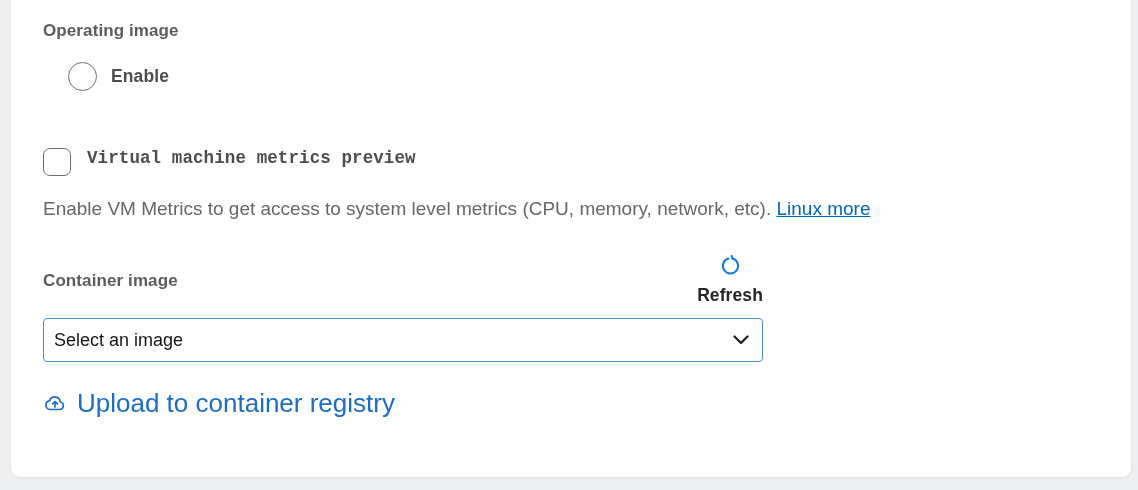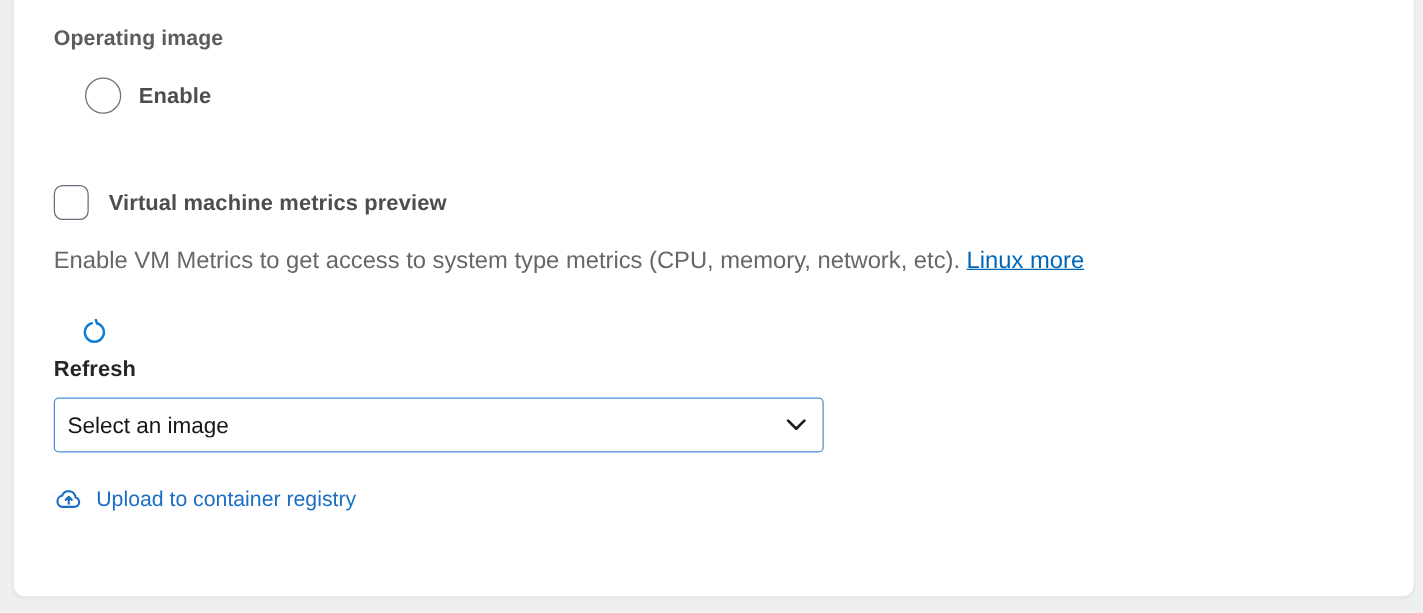--- a/index.html
+++ b/index.html
@@ -65,22 +65,23 @@
 
   .radio-label {
     margin-left: 14px;
     font-size: 17.5px;
     font-weight: bold;
     color: #4d4d4d;
     letter-spacing: 0.1px;
   }
 
   .checkbox-row {
-    display: flex; align-items: center;
+    display: flex; align-items: flex-start;
     margin-top: 45px;
+    font-family: Liberation Mono, monospace;
   }
   .checkbox {
     width: 28px; height: 28px;
     border: 1.6px solid #636f7a;
     border-radius: 7px;
     background: #fff;
     cursor: pointer;
     flex: 0 0 28px;
   }
   .checkbox-label {
@@ -122,21 +123,21 @@
     font-family: Liberation Sans, sans-serif;
     flex-direction: column;
   }
   .refresh-btn .refresh-label {
     font-size: 17.5px;
     font-weight: bold;
     color: #262626;
     letter-spacing: 0.1px;
   }
 
-  .select-wrap { position: relative; width: 616px; margin-top: 12px; border-radius: 22px; }
+  .select-wrap { position: relative; width: 720px; margin-top: 12px; border-radius: 22px; }
   select.image-select {
     width: 100%; height: 44px;
     border: 1px solid #4a8fd2;
     border-radius: 4px;
     background: #fff;
     font-family: inherit;
     font-size: 18px;
     color: #161616;
     padding: 0 40px 0 10px;
     appearance: none;
@@ -147,21 +148,21 @@
     position: absolute; right: 14px; top: 50%;
     transform: translateY(-50%);
     pointer-events: none;
     display: flex;
   }
 
   .upload-link {
     margin-top: 26px;
     display: inline-flex; align-items: center; gap: 10px;
     color: #1b6ec2;
-    font-size: 17px;
+    font-size: 26px;
     text-decoration: none;
     cursor: pointer;
   }
 </style>
 </head>
 <body>
 
 <div class="viewport" style="--accent:#0f7cd6; --link:#0067b8;">
   <div class="card">
     <div class="content">
@@ -179,24 +180,25 @@
         </div>
 
       </div>
 
       <div class="checkbox-row">
         <span class="checkbox"></span>
         <span class="checkbox-label">Virtual machine metrics preview</span>
       </div>
 
       <div class="description">
-        <span>Enable VM Metrics to get access to system type metrics (CPU, memory, network, etc). </span><a href="#">Linux more</a>
+        <span>Enable VM Metrics to get access to system level metrics (CPU, memory, network, etc). </span><a href="#">Linux more</a>
       </div>
 
       <div class="field-header">
+        <span class="field-label">Container image</span>
         <button class="refresh-btn">
           <span style="display:flex;">
             <svg width="21" height="21" viewBox="0 0 21 21" fill="none">
               <path d="M12.6 3.55 A7.6 7.6 0 1 1 8.4 3.55" stroke="#0f7cd6" stroke-width="2" stroke-linecap="round"></path>
               <path d="M12.6 3.7 L11.7 0.9" stroke="#0f7cd6" stroke-width="2" stroke-linecap="round"></path>
             </svg>
           </span>
           <span class="refresh-label">Refresh</span>
         </button>
       </div>

